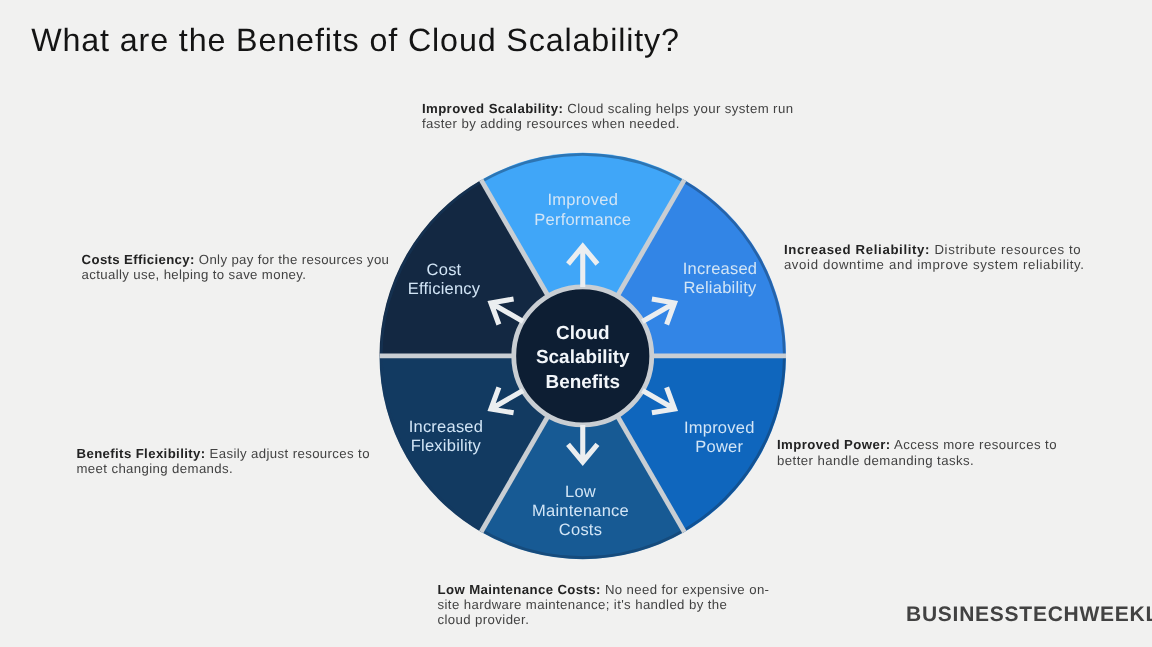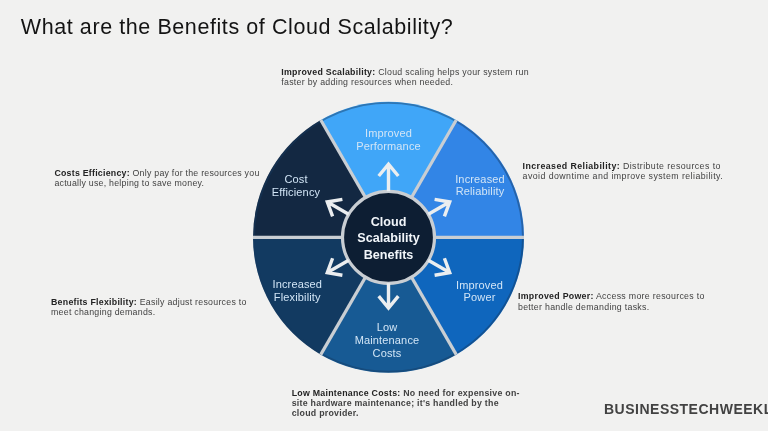--- a/index.html
+++ b/index.html
@@ -20,21 +20,21 @@
 </div>
 
 <div class="ann" style="left:522.6px;top:160.8px;letter-spacing:0.43px;">
 <b>Increased Reliability:</b> Distribute resources to<br>avoid downtime and improve system reliability.
 </div>
 
 <div class="ann" style="left:518px;top:291.4px;letter-spacing:0.29px;">
 <b>Improved Power:</b> Access more resources to<br>better handle demanding tasks.
 </div>
 
-<div class="ann" style="left:291.7px;top:387.9px;letter-spacing:0.26px;font-weight:bold;">
+<div class="ann" style="left:291.7px;top:387.9px;letter-spacing:0.26px;">
 <b>Low Maintenance Costs:</b> No need for expensive on-<br>site hardware maintenance; it's handled by the<br>cloud provider.
 </div>
 
 <div class="ann" style="left:51px;top:296.9px;letter-spacing:0.255px;">
 <b>Benefits Flexibility:</b> Easily adjust resources to<br>meet changing demands.
 </div>
 
 <div class="ann" style="left:54.4px;top:167.9px;letter-spacing:0.24px;">
 <b>Costs Efficiency:</b> Only pay for the resources you<br>actually use, helping to save money.
 </div>

